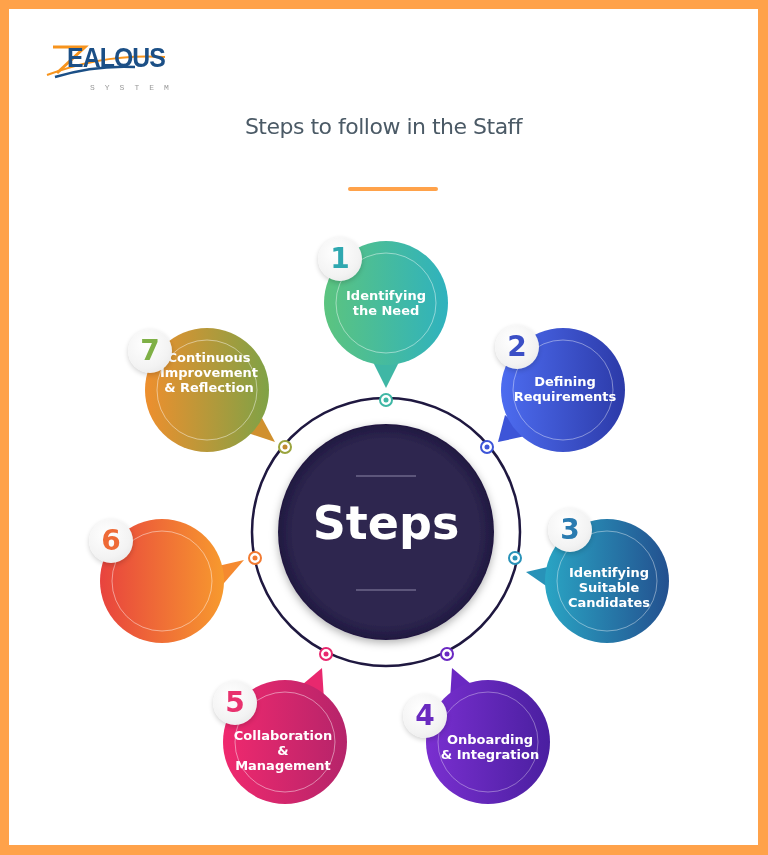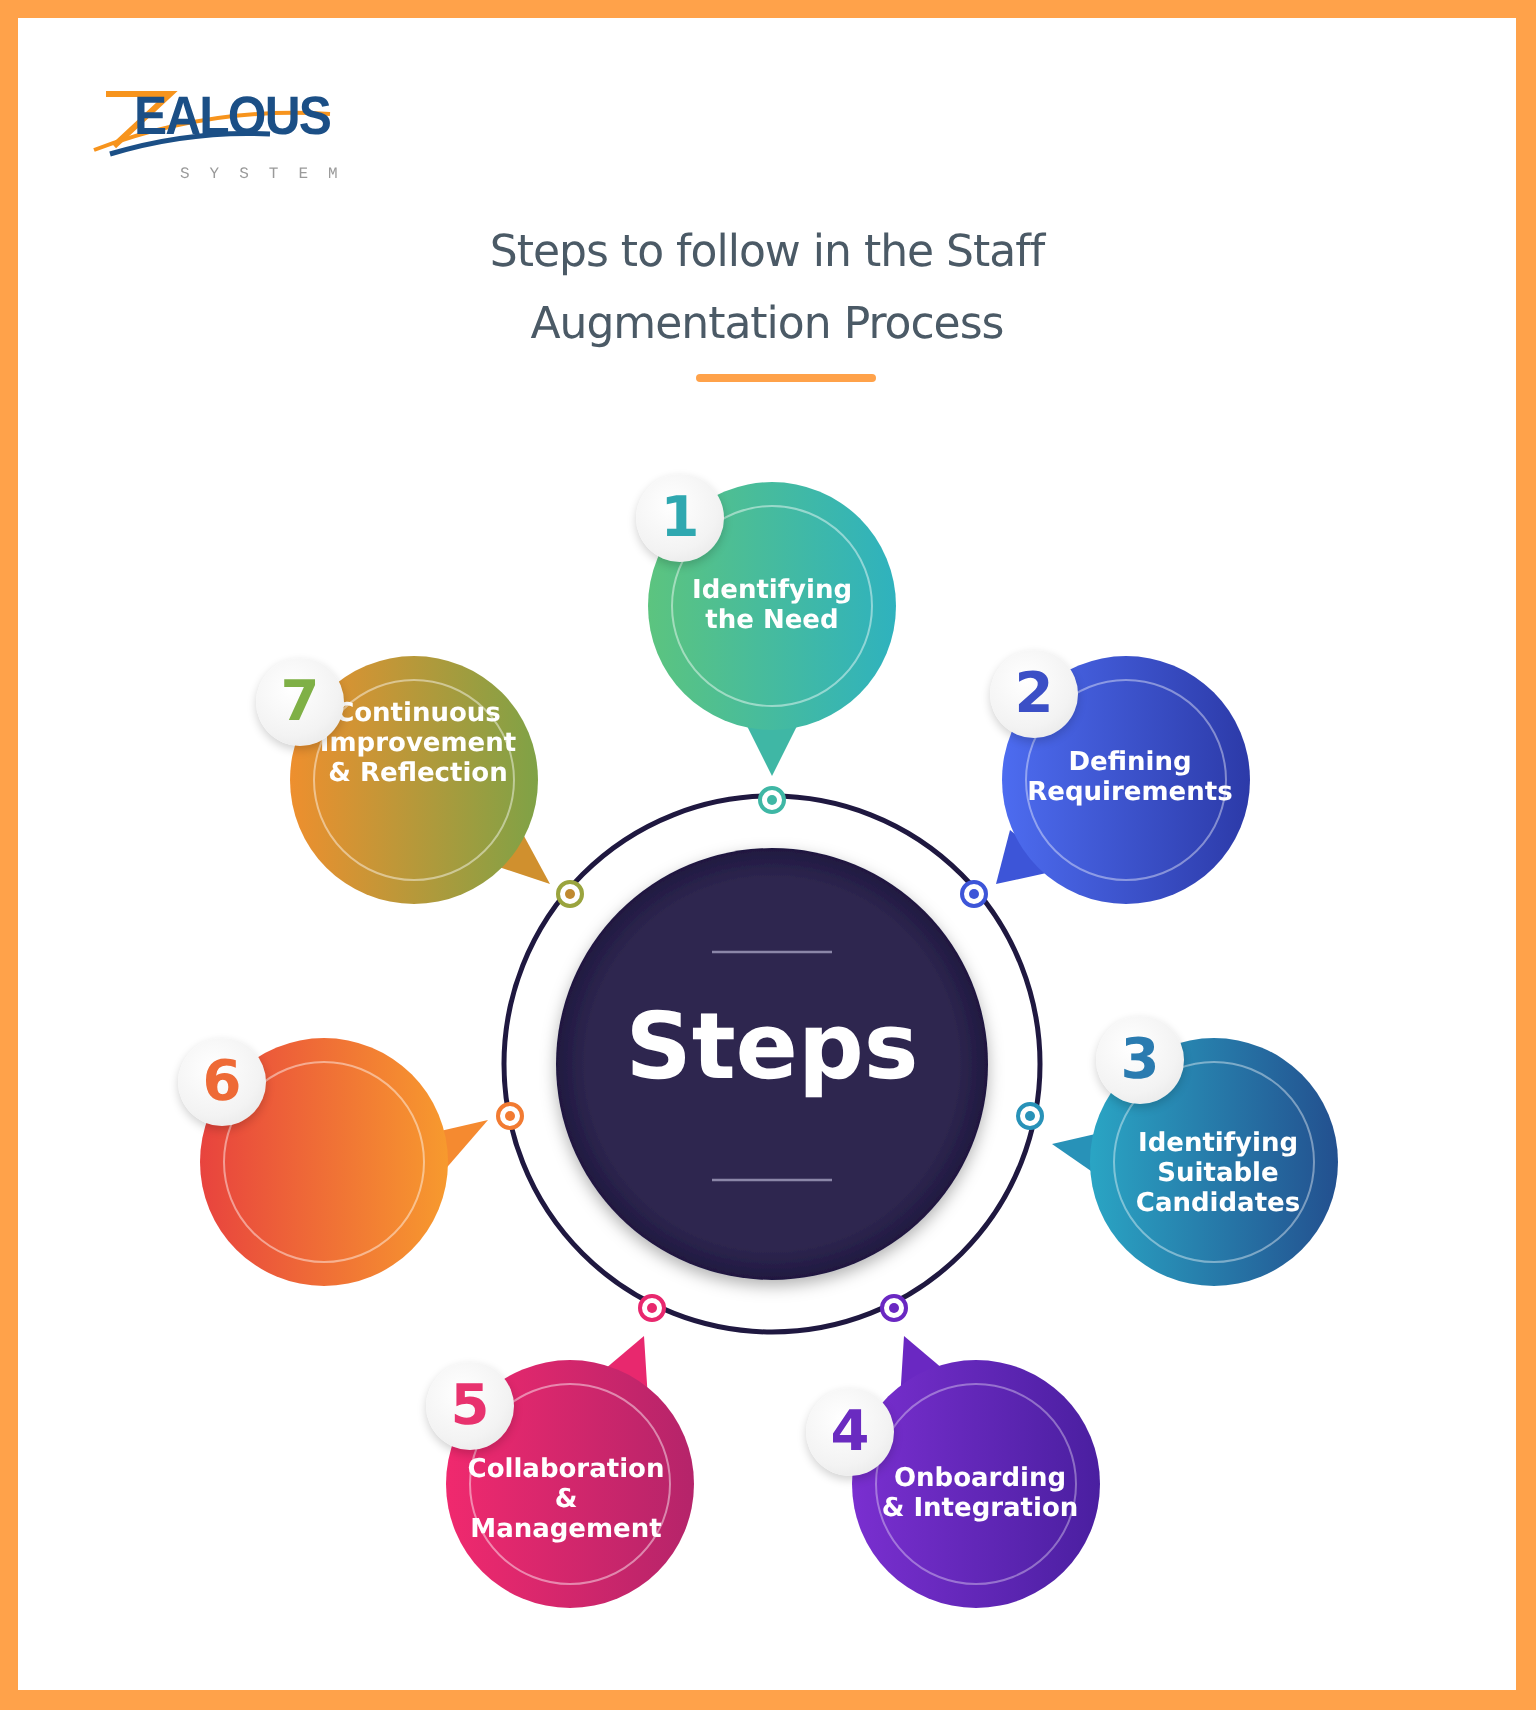--- a/index.html
+++ b/index.html
@@ -70,21 +70,20 @@
       <path d="M8 4 L40 4 L12 30" fill="none" stroke="#f7941d" stroke-width="3"></path>
       <path d="M2 32 Q60 10 120 14" fill="none" stroke="#f7941d" stroke-width="2"></path>
       <path d="M10 34 Q50 22 90 24" fill="none" stroke="#1b4f86" stroke-width="2.5"></path>
     </svg>
     <span class="logo-word">EALOUS</span>
     <span class="logo-sub">SYSTEM</span>
   </div>
 
   <div class="title">
     <div>Steps to follow in the Staff</div>
-    <div>Augmentation Process</div>
   </div>
   <div class="title-underline"></div>
 
   <svg class="diagram" width="749" height="836" viewBox="9 9 749 836">
     <defs>
       <linearGradient id="g1" x1="0" y1="0" x2="1" y2="0">
           <stop offset="0" stop-color="#5cc47f"></stop>
           <stop offset="1" stop-color="#2fb2be"></stop>
         </linearGradient>
       <linearGradient id="g2" x1="0" y1="0" x2="1" y2="0">

